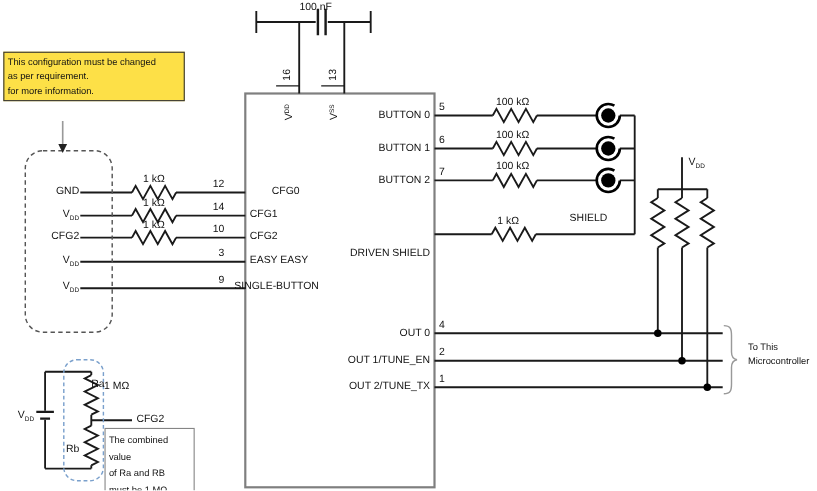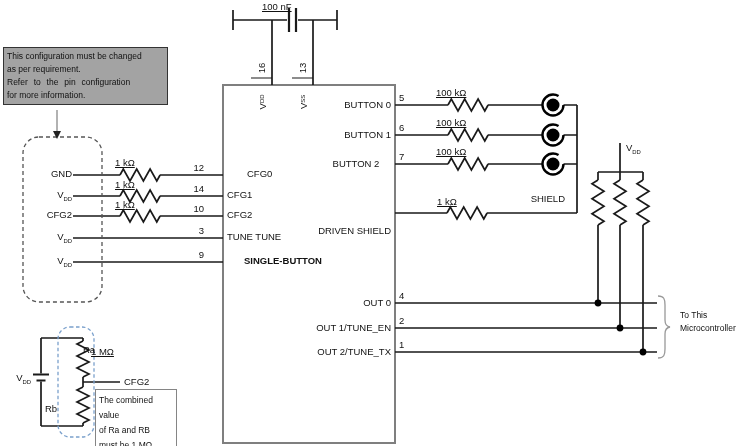--- a/index.html
+++ b/index.html
@@ -1,26 +1,26 @@
 <!DOCTYPE html>
 <html><head>
 <meta charset="utf-8">
 <style>
   html,body{margin:0;padding:0;background:#fff;}
   #stage{position:relative;width:743px;height:446px;background:#fff;overflow:hidden;
          font-family:"Liberation Sans", sans-serif;color:#111;}
   #wires{position:absolute;left:0;top:0;}
   .lbl{position:absolute;font-size:9.5px;line-height:12px;color:#111;white-space:nowrap;}
   .sm{font-size:8.5px;line-height:13px;}
-  .ctr{text-decoration:underline;}
+  .ctr{text-align:center;}
   .rt{text-align:right;}
   .vtext{position:absolute;width:24px;height:14px;display:flex;align-items:center;justify-content:center;
          transform:rotate(-90deg);transform-origin:center center;font-size:9.5px;}
   sub{font-size:0.62em;}
-  .notebox{position:absolute;background:#a3a3a3;border:1px solid #333;padding:2px 3px;}
+  .notebox{position:absolute;background:#fde047;border:1px solid #333;padding:2px 3px;}
   .notebox2{position:absolute;background:#fff;border:1.5px solid #858585;padding:3px 3px;}
   .just{word-spacing:3.5px;}
   .wrap{white-space:normal;}
 </style>
 </head>
 <body>
 
 <div id="stage">
 
   <svg id="wires" width="743" height="446" viewBox="0 0 743 446">
@@ -111,21 +111,20 @@
       <polygon points="53,131 61,131 57,139" fill="#222"></polygon>
     </g>
 
     <path d="M658 296 C664 296 665 299 665 305 L665 320 C665 325 667 326.5 670 327
              C667 327.5 665 329 665 334 L665 349 C665 355 664 358 658 358" fill="none" stroke="#999" stroke-width="1.3"></path>
   </svg>
 
   <div class="notebox sm" style="left:3px;top:47px;width:157px;">
     <div>This configuration must be changed</div>
     <div>as per requirement.</div>
-    <div class="just">Refer to the pin configuration</div>
     <div>for more information.</div>
   </div>
 
   <div class="lbl ctr" style="left:262px;top:1px;width:50px;">100 nF</div>
 
   <div class="vtext" style="left:249px;top:61px;">16</div>
   <div class="vtext" style="left:290px;top:61px;">13</div>
   <div class="vtext" style="left:250px;top:95px;">
       <span>V</span>
       <sub>DD</sub>
@@ -147,51 +146,51 @@
 
   <div class="lbl rt" style="left:174px;top:162px;width:30px;">12</div>
   <div class="lbl rt" style="left:174px;top:183px;width:30px;">14</div>
   <div class="lbl rt" style="left:174px;top:203px;width:30px;">10</div>
   <div class="lbl rt" style="left:174px;top:225px;width:30px;">3</div>
   <div class="lbl rt" style="left:174px;top:249px;width:30px;">9</div>
 
   <div class="lbl" style="left:227px;top:168px;margin-left:20px;">CFG0</div>
   <div class="lbl" style="left:227px;top:189px;">CFG1</div>
   <div class="lbl" style="left:227px;top:209px;">CFG2</div>
-  <div class="lbl" style="left:227px;top:231px;">TUNE TUNE</div>
-  <div class="lbl" style="left:244px;top:255px;font-weight:bold;">SINGLE-BUTTON</div>
+  <div class="lbl" style="left:227px;top:231px;">EASY EASY</div>
+  <div class="lbl" style="left:213px;top:255px;">SINGLE-BUTTON</div>
 
   <div class="lbl rt" style="left:321px;top:99px;width:70px;">BUTTON 0</div>
   <div class="lbl rt" style="left:321px;top:129px;width:70px;">BUTTON 1</div>
-  <div class="lbl rt" style="left:321px;top:158px;width:70px;text-align:center;">BUTTON 2</div>
+  <div class="lbl rt" style="left:321px;top:158px;width:70px;">BUTTON 2</div>
   <div class="lbl" style="left:399px;top:92px;">5</div>
   <div class="lbl" style="left:399px;top:122px;">6</div>
   <div class="lbl" style="left:399px;top:151px;">7</div>
   <div class="lbl ctr" style="left:436px;top:87px;width:60px;">100 kΩ</div>
   <div class="lbl ctr" style="left:436px;top:117px;width:60px;">100 kΩ</div>
   <div class="lbl ctr" style="left:436px;top:146px;width:60px;">100 kΩ</div>
 
   <div class="lbl rt" style="left:311px;top:207px;width:80px;margin-top:18px;">DRIVEN SHIELD</div>
   <div class="lbl ctr" style="left:437px;top:196px;width:50px;">1 kΩ</div>
-  <div class="lbl rt" style="left:505px;top:193px;width:60px;">SHIELD</div>
+  <div class="lbl rt" style="left:505px;top:193px;width:60px;text-align:center;">SHIELD</div>
 
   <div class="lbl" style="left:626px;top:142px;"><span>V</span><sub>DD</sub></div>
 
   <div class="lbl rt" style="left:301px;top:297px;width:90px;">OUT 0</div>
   <div class="lbl rt" style="left:301px;top:322px;width:90px;">OUT 1/TUNE_EN</div>
   <div class="lbl rt" style="left:301px;top:346px;width:90px;">OUT 2/TUNE_TX</div>
   <div class="lbl" style="left:399px;top:290px;">4</div>
   <div class="lbl" style="left:399px;top:315px;">2</div>
   <div class="lbl" style="left:399px;top:339px;">1</div>
 
   <div class="lbl sm wrap" style="left:680px;top:309px;width:64px;line-height:13px;">To This Microcontroller</div>
 
   <div class="lbl rt" style="left:5px;top:372px;width:26px;"><span>V</span><sub>DD</sub></div>
   <div class="lbl" style="left:60px;top:344px;margin-left:23px;">Ra</div>
-  <div class="lbl" style="left:45px;top:403px;">Rb</div>
+  <div class="lbl" style="left:60px;top:403px;">Rb</div>
   <div class="lbl ctr" style="left:91px;top:346px;width:30px;">1 MΩ</div>
   <div class="lbl" style="left:124px;top:376px;">CFG2</div>
 
   <div class="notebox2 sm" style="left:95px;top:389px;width:74px;line-height:15px;">
     <div>The combined value</div>
     <div>of Ra and RB</div>
     <div>must be 1 MΩ</div>
   </div>
 
 </div>

